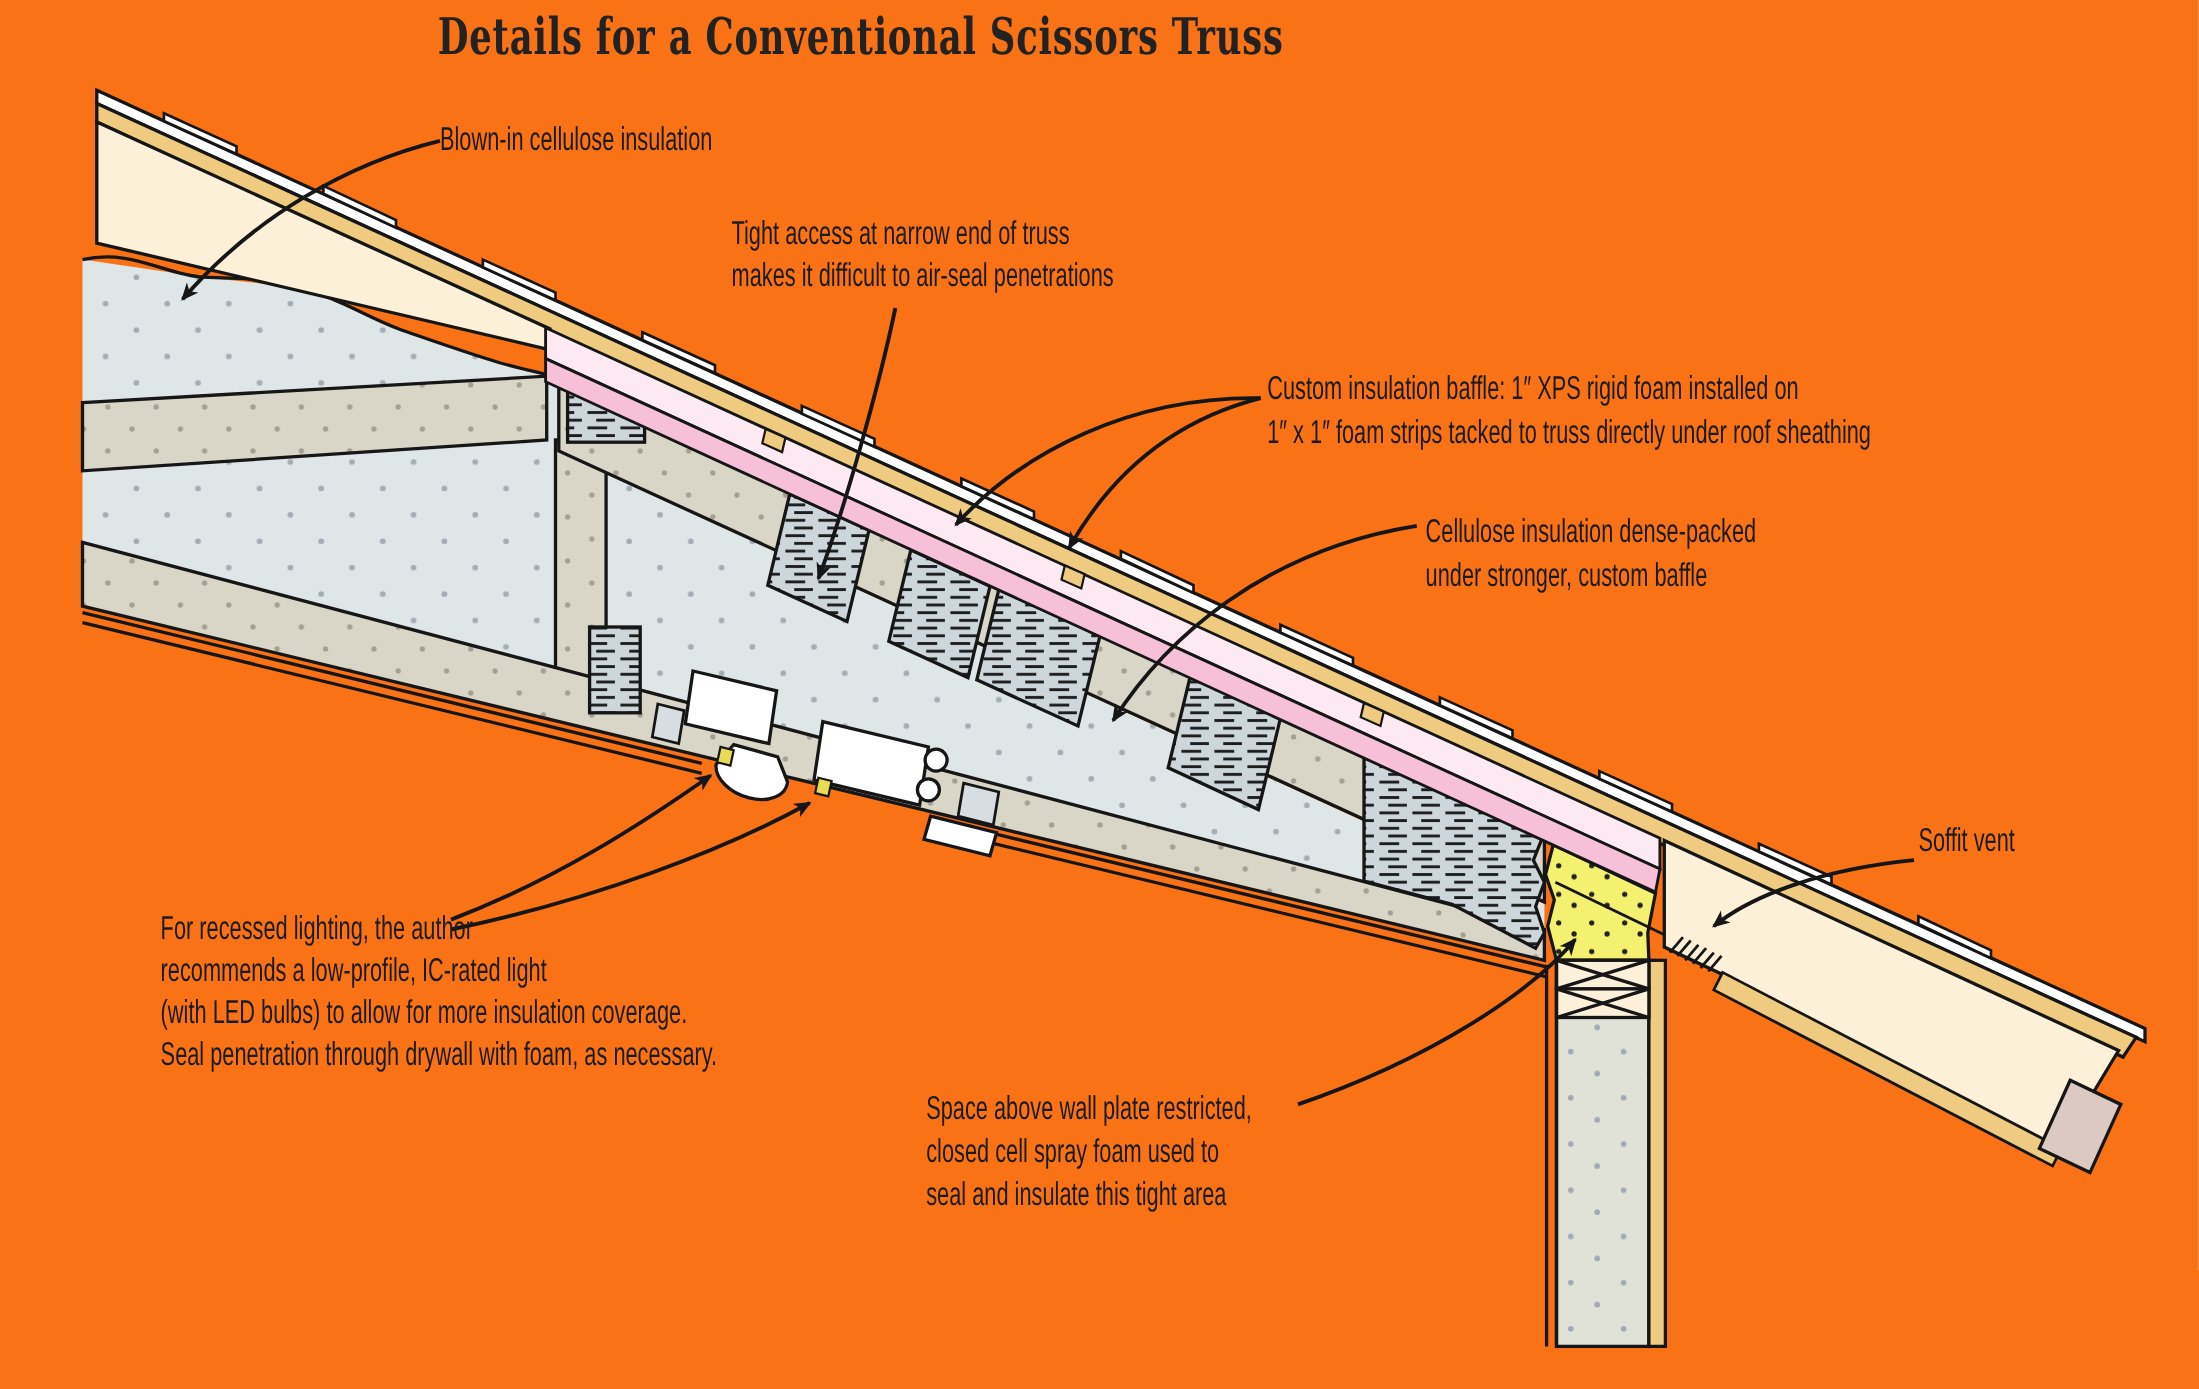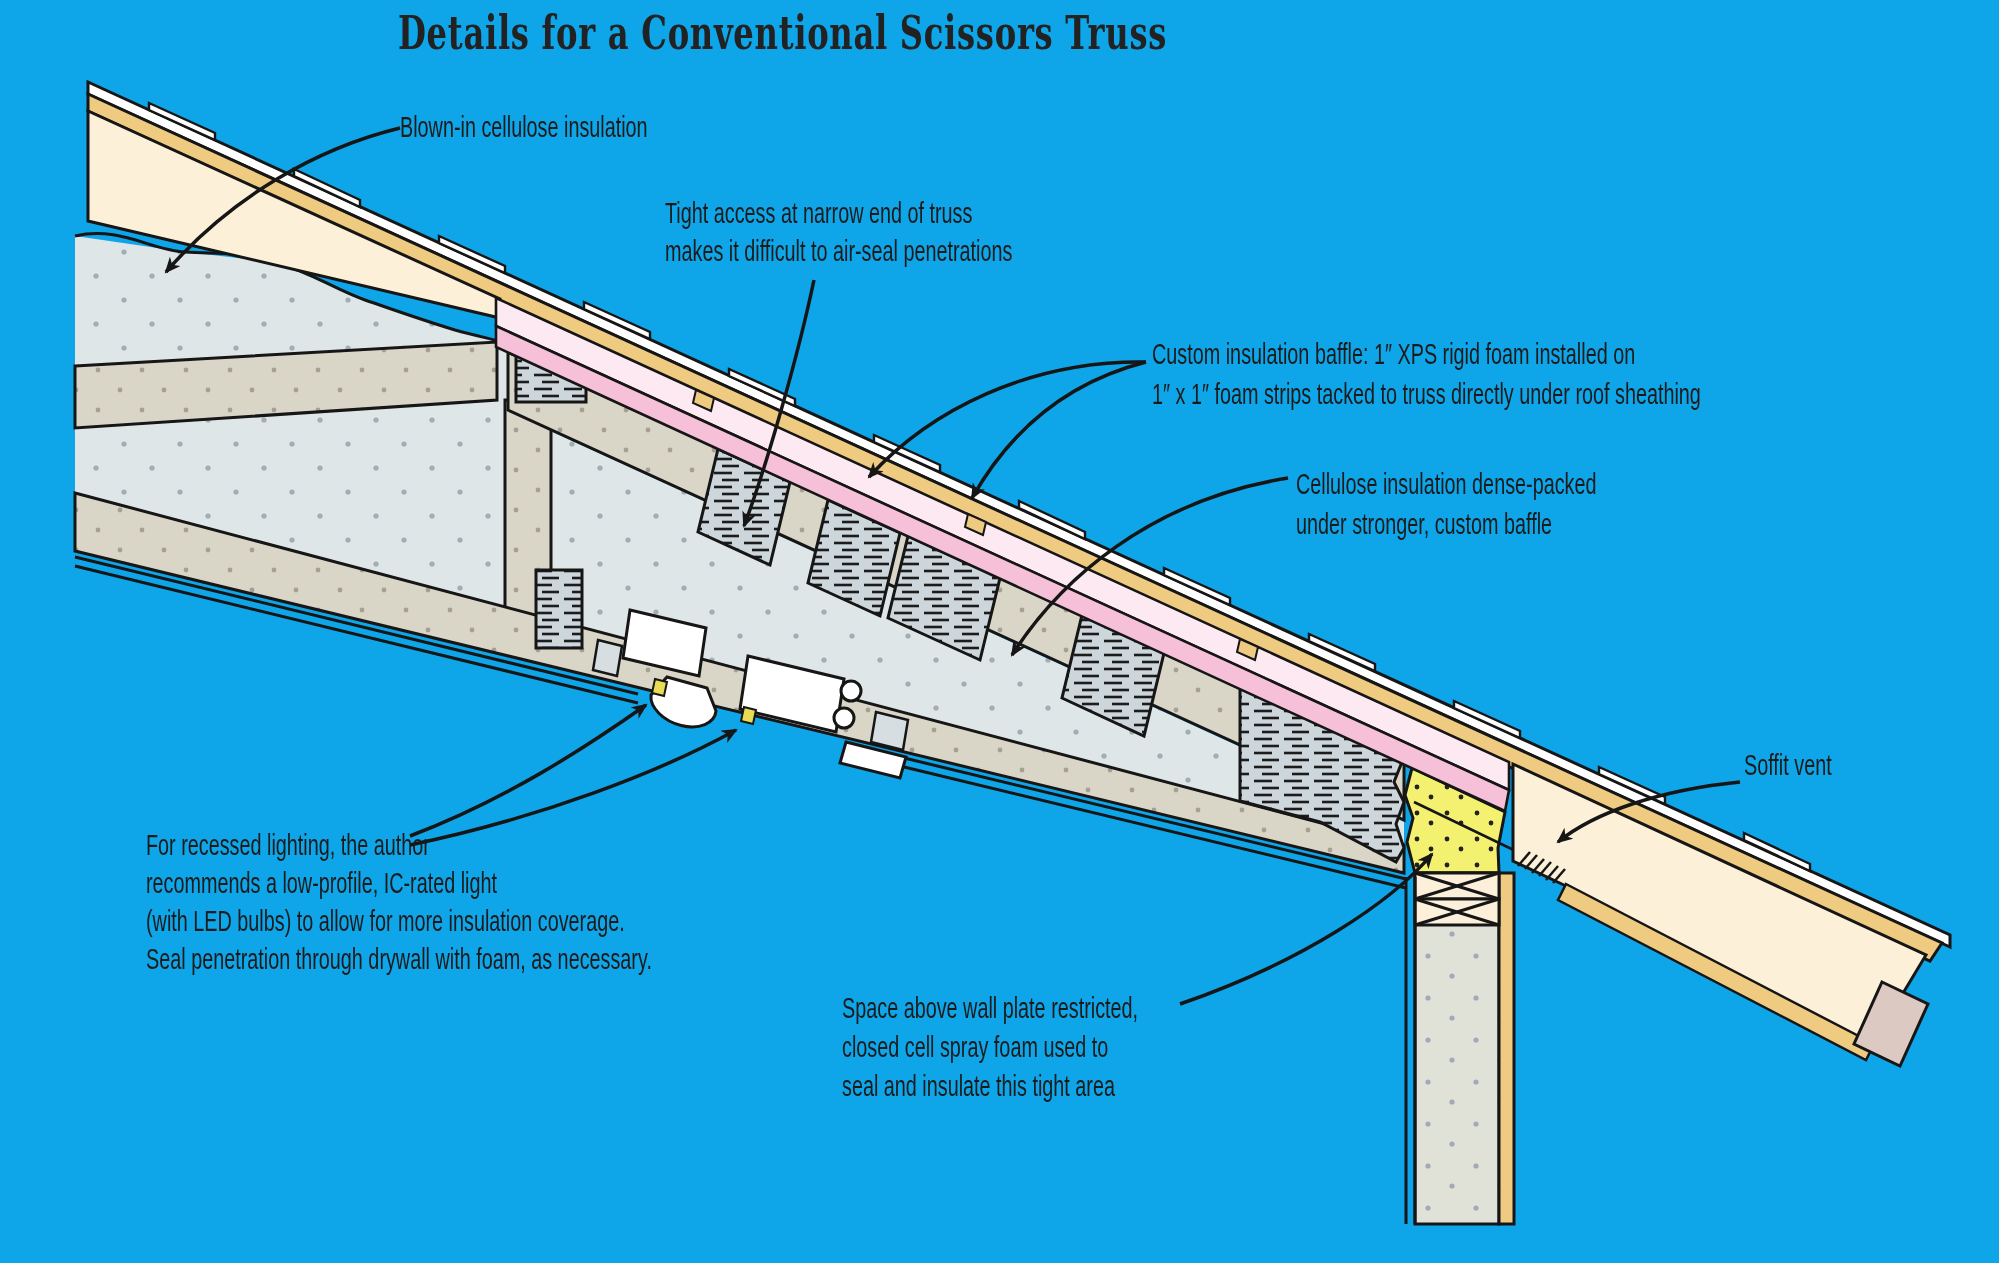--- a/index.html
+++ b/index.html
@@ -1,16 +1,16 @@
 <!DOCTYPE html>
 <html><head>
 <meta charset="utf-8">
 <style>
   html,body{margin:0;padding:0;background:#ffffff;}
-  #stage{position:relative;width:1999px;height:1263px;background:#0ea5e9;overflow:hidden;
+  #stage{position:relative;width:1999px;height:1263px;background:#f97316;overflow:hidden;
          font-family:"Liberation Sans",sans-serif;color:#1b1b1b;}
   #stage svg{position:absolute;left:0;top:0;}
   .lbl{position:absolute;font-size:30px;line-height:38px;white-space:nowrap;
        transform:scaleX(0.66);transform-origin:left top;color:#1b1b1b;}
   .ttl{position:absolute;left:398px;top:6px;font-family:"DejaVu Serif",serif;
        font-weight:bold;font-size:46px;white-space:nowrap;color:#222;
        transform:scaleX(0.70);transform-origin:left top;letter-spacing:1px;}
 </style>
 </head>
 <body>

